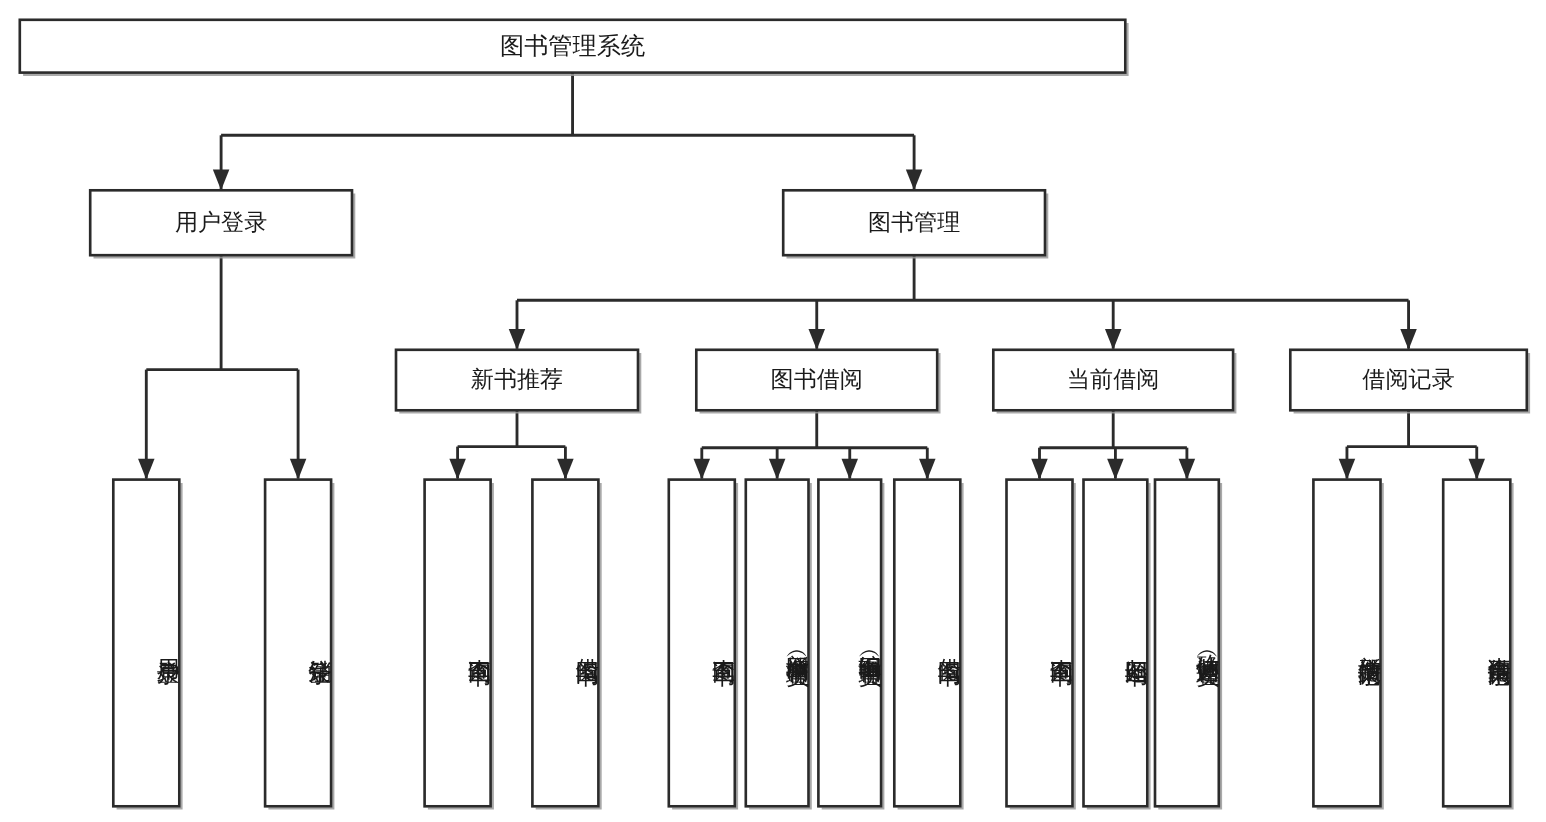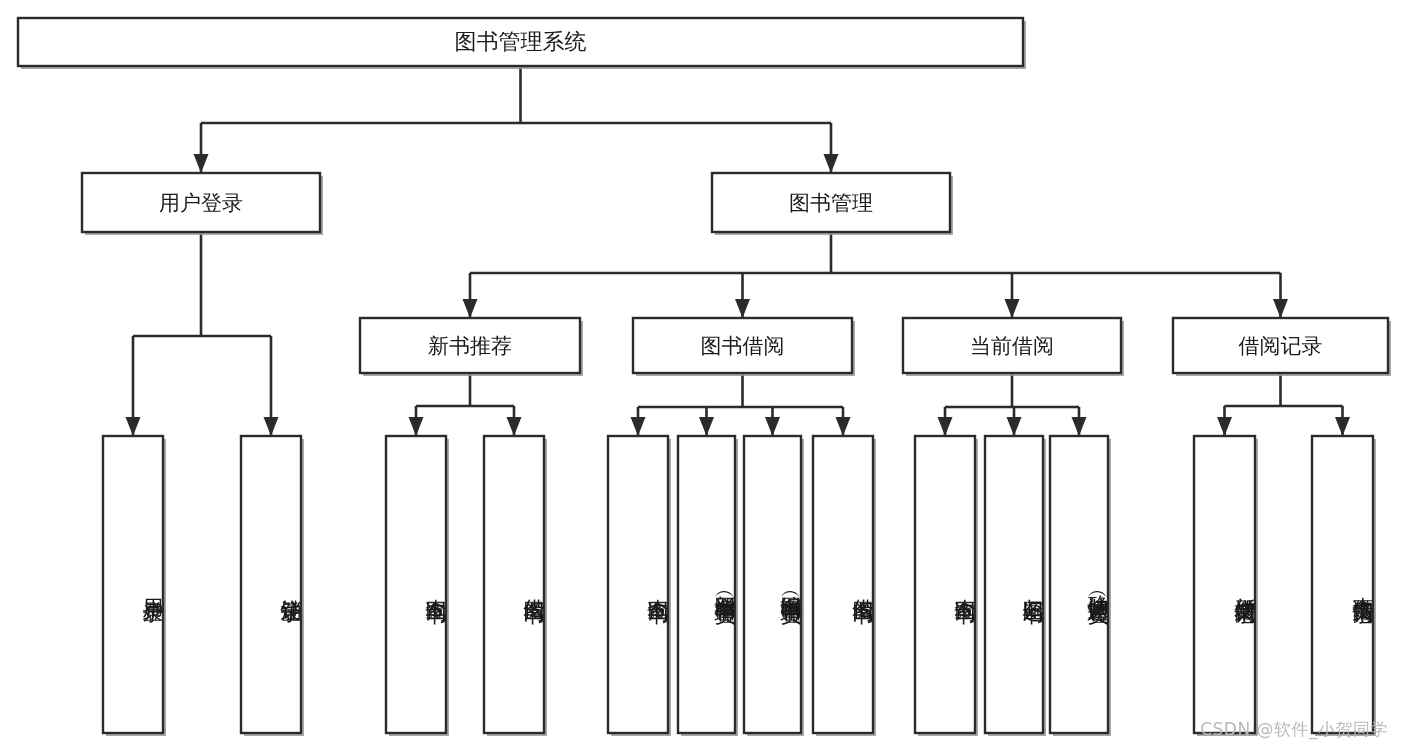--- a/index.html
+++ b/index.html
@@ -239,15 +239,14 @@
       <div class="label-vertical" style="left: 678px; top: 444px; width: 57px; height: 281px;">新增图书（管理员）</div>
       <div class="label-vertical" style="left: 744px; top: 444px; width: 57px; height: 281px;">编辑图书（管理员）</div>
       <div class="label-vertical" style="left: 813px; top: 444px; width: 60px; height: 281px;">借阅图书</div>
       <div class="label-vertical" style="left: 915px; top: 444px; width: 60px; height: 281px;">查询图书</div>
       <div class="label-vertical" style="left: 985px; top: 444px; width: 58px; height: 281px;">归还图书</div>
       <div class="label-vertical" style="left: 1050px; top: 444px; width: 58px; height: 281px;">确认归还（管理员）</div>
       <div class="label-vertical" style="left: 1194px; top: 444px; width: 61px; height: 281px;">新增借阅记录</div>
       <div class="label-vertical" style="left: 1312px; top: 444px; width: 61px; height: 281px;">查询借阅记录</div>
     </div>
 
-  <div class="watermark">CSDN @软件_小贺同学</div>
 
 </div>
 
 </body></html>

